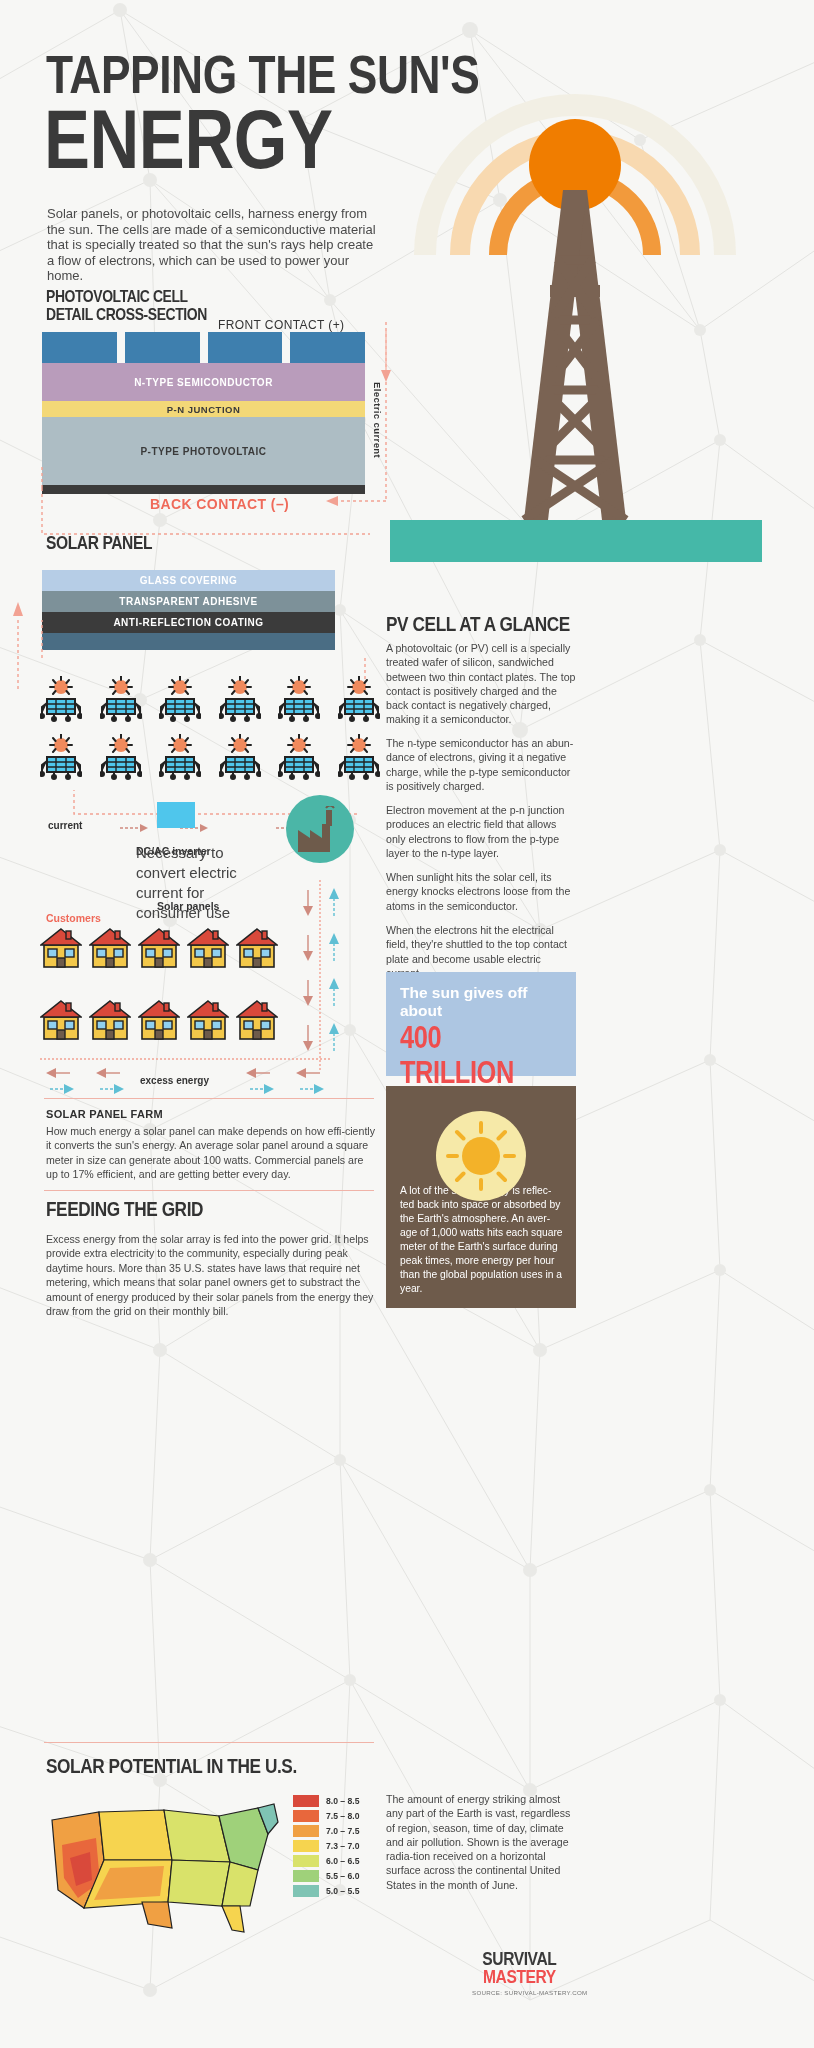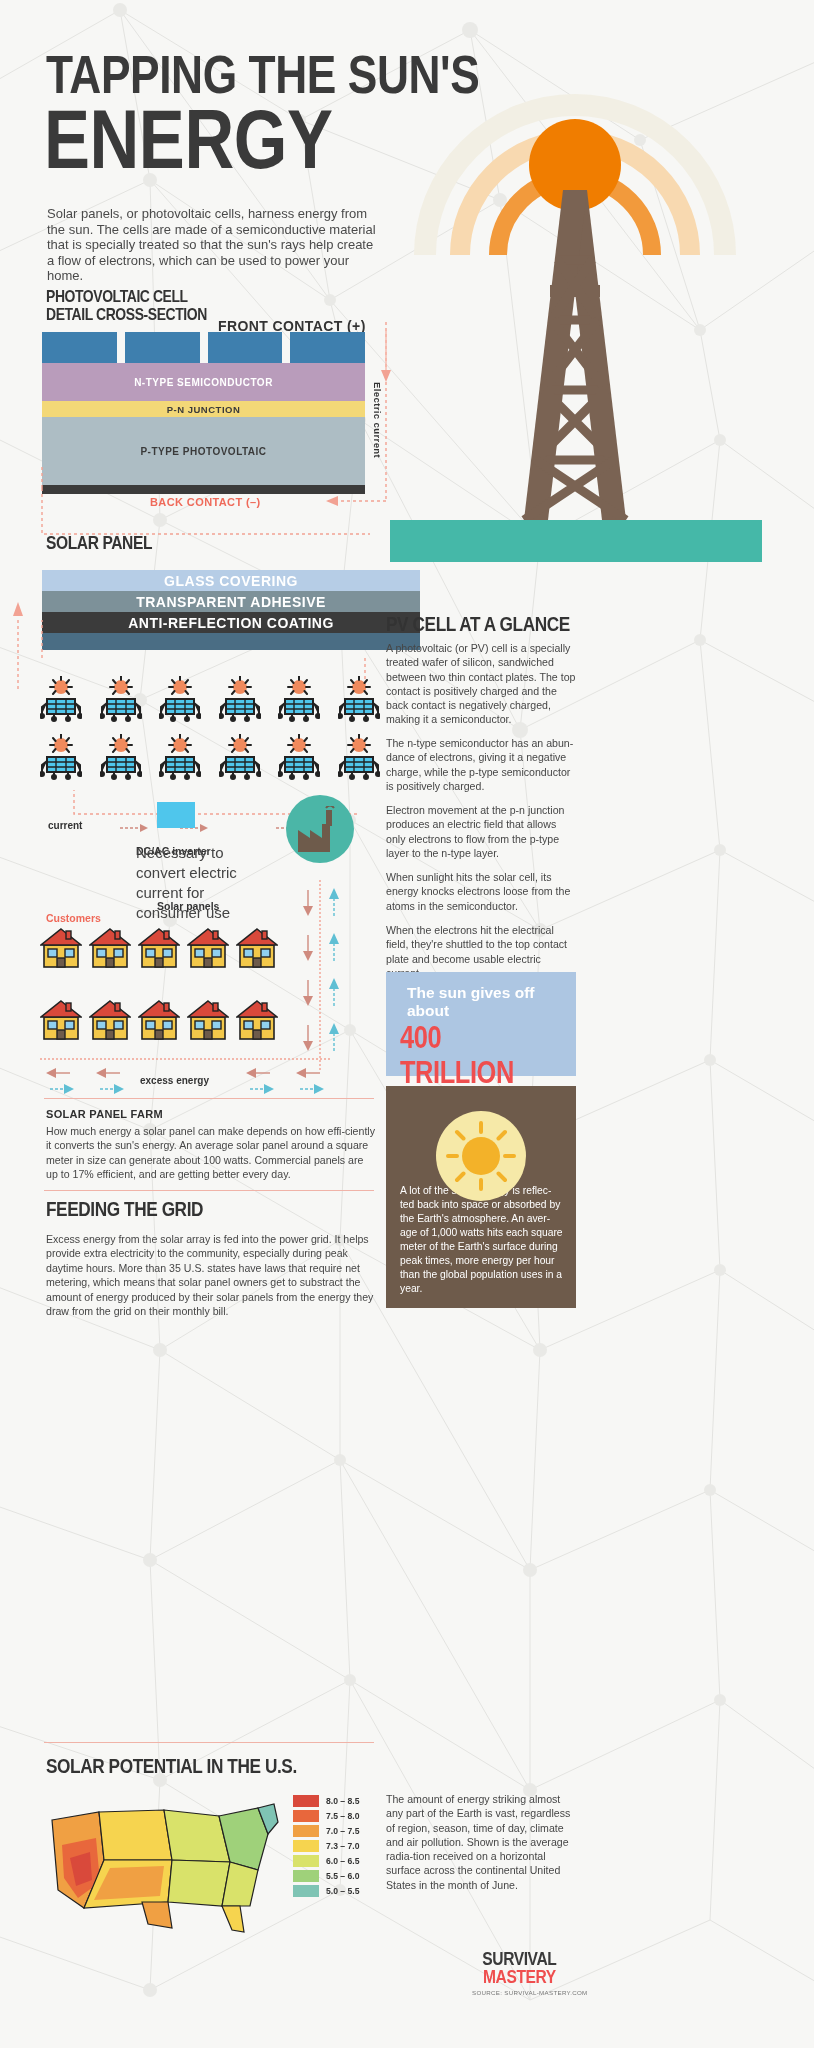--- a/index.html
+++ b/index.html
@@ -21,41 +21,41 @@
   .title2 { position:absolute; left:44px; top:98px; font-size:84px; line-height:82px;
             color:#3a3a3a; }
   .intro { position:absolute; left:47px; top:206px; width:330px; font-size:13px;
            line-height:15.6px; color:#4a4a4a; }
 
   
   .h2 { color:#333; font-size:21px; line-height:21px; }
 
   
   .xsec-h { position:absolute; left:46px; top:288px; font-size:17px; line-height:17.5px; color:#333; }
-  .frontcontact { position:absolute; left:218px; top:318px; font-size:14px; font-weight:bold;
+  .frontcontact { position:absolute; left:218px; top:318px; font-size:12px; font-weight:normal;
                   letter-spacing:.4px; color:#333; }
   .contacts { position:absolute; left:42px; top:332px; width:323px; height:32px;
               display:flex; gap:8px; }
   .contacts div { flex:1; background:#3e7fae; }
   .layer { position:absolute; left:42px; width:323px; color:#fff; font-weight:bold;
            font-size:10px; letter-spacing:.5px; display:flex; align-items:center;
            justify-content:center; }
   .ntype { top:363px; height:38px; background:#b99cbb; }
   .pn    { top:401px; height:16px; background:#f3d877; color:#3a3a3a; font-size:9.5px; }
   .ptype { top:417px; height:68px; background:#adbdc4; color:#3a3a3a; }
   .backbar { position:absolute; left:42px; top:485px; width:323px; height:9px; background:#3b3b3b; }
-  .backcontact { position:absolute; left:150px; top:496px; font-size:11px; font-weight:bold;
+  .backcontact { position:absolute; left:150px; top:496px; font-size:14px; font-weight:bold;
                  color:#ef6a5a; letter-spacing:.4px; }
   .ecurrent { position:absolute; left:372px; top:382px; font-size:9.5px; font-weight:bold;
               color:#333; writing-mode:vertical-rl; letter-spacing:.4px; }
 
   
   .sp-h { position:absolute; left:46px; top:532px; font-size:19px; color:#333; }
-  .sl { position:absolute; left:42px; width:378px; color:#fff; font-weight:bold;
-        font-size:14px; letter-spacing:.5px; display:flex; align-items:center;
+  .sl { position:absolute; left:42px; width:293px; color:#fff; font-weight:bold;
+        font-size:10px; letter-spacing:.5px; display:flex; align-items:center;
         justify-content:center; }
   .glass { top:570px; height:21px; background:#b6cde6; }
   .adhes { top:591px; height:21px; background:#7d9199; }
   .arc   { top:612px; height:21px; background:#3b3b3b; }
   .base  { top:633px; height:17px; background:#4a6d84; }
 
   
   .panel-grid { position:absolute; left:40px; top:676px; width:340px; }
   .pg-row { display:flex; justify-content:space-between; margin-bottom:12px; }
   .inverter-box { position:absolute; left:157px; top:802px; width:38px; height:26px; background:#4fc6ec; }
@@ -73,21 +73,21 @@
   .blk-h { position:absolute; font-size:11px; font-weight:bold; color:#2f2f2f; letter-spacing:.3px; }
   .blk-p { position:absolute; font-size:10.6px; line-height:14.4px; color:#464646; }
   .rule { position:absolute; height:1px; background:#f0b3a8; }
 
   
   .rc-h { position:absolute; left:386px; top:612px; font-size:21px; color:#333; }
   .rc-p { position:absolute; left:386px; width:190px; font-size:10.6px; line-height:14.3px; color:#464646; }
 
   .statbox { position:absolute; left:386px; top:972px; width:190px; height:104px; background:#adc6e2;
              padding:12px 14px; }
-  .statbox .l1 { font-size:15.5px; font-weight:bold; color:#fff; line-height:18px;margin-left:7px; }
+  .statbox .l1 { font-size:15.5px; font-weight:bold; color:#fff; line-height:18px; }
   .statbox .l2 { font-size:31px; font-weight:bold; color:#ef4e4e; line-height:35px;
                  font-family:"Liberation Sans Narrow","Liberation Sans",sans-serif; letter-spacing:-.5px;}
   .statbox .l3 { font-size:15.5px; font-weight:bold; color:#fff; line-height:18px; }
 
   .brownbox { position:absolute; left:386px; top:1086px; width:190px; height:222px; background:#6e5b4b; }
   .brownbox .txt { position:absolute; left:14px; bottom:12px; width:164px; font-size:10.3px;
                    line-height:14px; color:#fff; }
   .suncirc { position:absolute; left:436px; top:1111px; width:90px; height:90px; border-radius:50%;
              background:#f6e9a8; }
 

